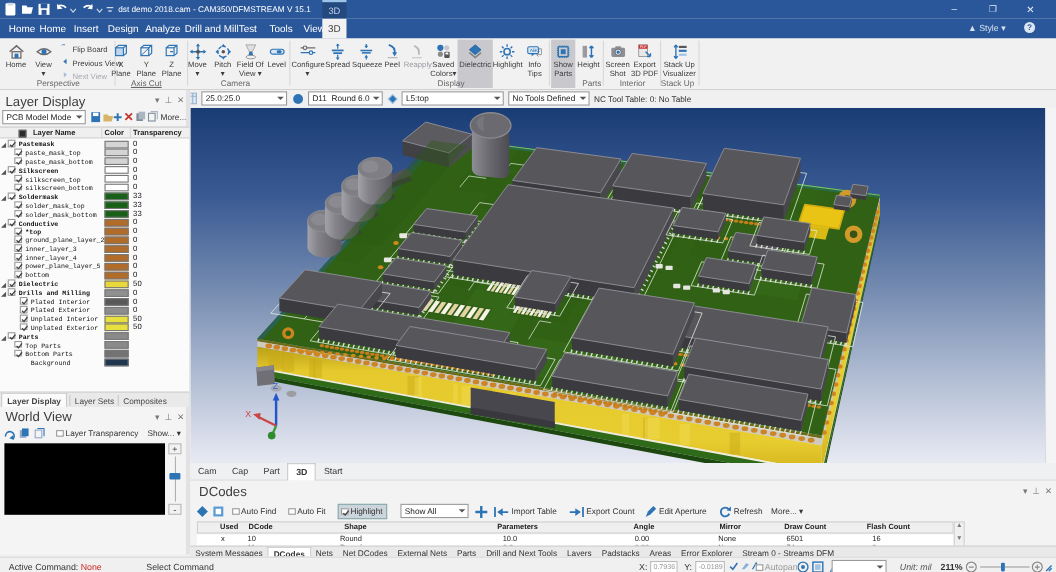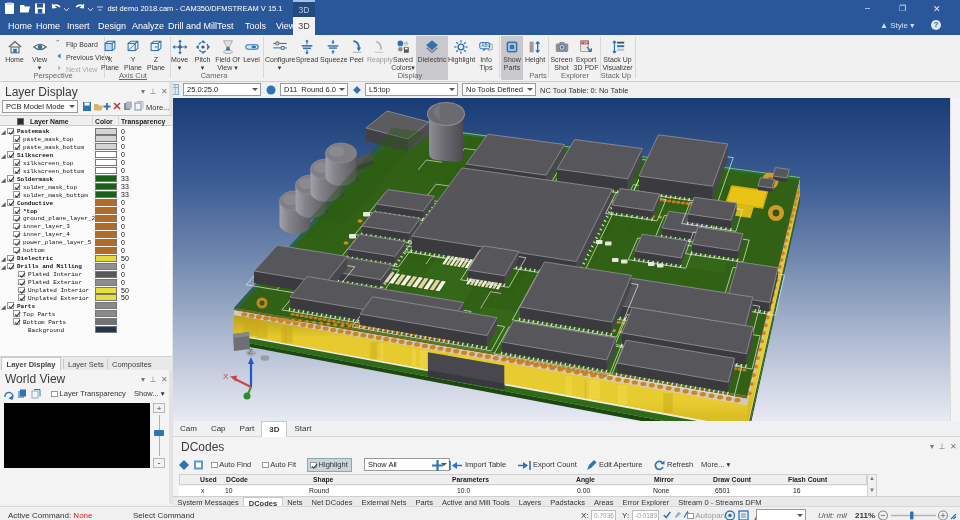--- a/index.html
+++ b/index.html
@@ -278,21 +278,21 @@
     <div class="rbtn" style="left:573px;top:1px;width:26px;height:44px;color:#3a3a3a;">
       <div style="height:20px;padding-top:3px;"><svg width="16" height="16" viewBox="0 0 18 18">
           <rect x="3" y="2" width="9" height="12" fill="#e8e8e8" stroke="#888" stroke-width="0.8"></rect>
           <rect x="3" y="2" width="9" height="4" fill="#c33"></rect>
           <text x="4" y="5.4" font-size="3.6" fill="#fff" font-family="Liberation Sans">PDF</text>
           <path d="M10 9 L15 14 M15 14 L15 10.5 M15 14 L11.5 14" stroke="#2e74b5" stroke-width="1.4" fill="none"></path>
         </svg></div>
       <div style="line-height:7.5px;font-size:7px;white-space:nowrap;">Export<br>3D PDF</div>
     </div>
     <div class="rsep" style="left:600px;"></div>
-    <div class="rlabel" style="left:540px;">Explorer</div>
+    <div class="rlabel" style="left:540px;">Interior</div>
     <div class="rbtn" style="left:602px;top:1px;width:31px;height:44px;color:#3a3a3a;">
       <div style="height:20px;padding-top:3px;"><svg width="16" height="16" viewBox="0 0 18 18">
           <path d="M5 2 L5 16 M5 2 L3.2 4.5 M5 2 L6.8 4.5 M5 16 L3.2 13.5 M5 16 L6.8 13.5" stroke="#2e74b5" stroke-width="1.4" fill="none"></path>
           <rect x="8" y="3" width="8" height="2.2" fill="#555"></rect>
           <rect x="8" y="7" width="8" height="2.2" fill="#2e74b5"></rect>
           <rect x="8" y="11" width="8" height="2.2" fill="#9ec3e6"></rect>
         </svg></div>
       <div style="line-height:7.5px;font-size:7px;white-space:nowrap;">Stack Up<br>Visualizer</div>
     </div>
     <div class="rsep" style="left:635px;"></div>
@@ -1693,21 +1693,21 @@
       <svg class="abs" style="left:0;top:2px;" width="26" height="11">
         <path d="M5 0 L10 5 L5 10 L0 5 Z" fill="#2e74b5"></path>
         <rect x="15" y="0.5" width="9" height="9" fill="#5b9bd5"></rect>
         <rect x="17" y="2.5" width="5" height="5" fill="#fff"></rect>
       </svg>
       <span class="abs" style="left:32px;top:2px;"><span class="check"></span> Auto Find</span>
       <span class="abs" style="left:83px;top:2px;"><span class="check"></span> Auto Fit</span>
       <span class="abs" style="left:128px;top:0px;background:#ccd4dc;border:1px solid #8aa;padding:1px 3px 2px 2px;"><span class="check" style="position:relative;"><svg width="7" height="7" style="position:absolute;left:0px;top:0px;">
             <path d="M1 3.5 L2.8 5.2 L6 1.2" stroke="#444" stroke-width="1.2" fill="none"></path>
           </svg></span> Highlight</span>
-      <div class="combo" style="left:185px;top:0px;width:86px;">Show All</div>
+      <div class="combo" style="left:185px;top:0px;width:62px;">Show All</div>
       <svg class="abs" style="left:253px;top:2px;" width="12" height="11">
         <path d="M5.5 0 v11 M0 5.5 h11" stroke="#2e74b5" stroke-width="2.2"></path>
       </svg>
       <svg class="abs" style="left:270px;top:2px;" width="14" height="11">
         <path d="M1 1 v9 M13 5.5 H4" stroke="#2e74b5" stroke-width="1.6"></path>
         <path d="M3 5.5 L8 2 V9 Z" fill="#2e74b5"></path>
       </svg>
       <span class="abs" style="left:286px;top:2px;">Import Table</span>
       <svg class="abs" style="left:338px;top:2px;" width="14" height="11">
         <path d="M13 1 v9 M1 5.5 H10" stroke="#2e74b5" stroke-width="1.6"></path>
@@ -1756,21 +1756,21 @@
       <span class="abs" style="left:614px;top:0.5px;">0</span>
     </div>
     <div class="abs" style="left:694px;top:37px;width:10px;height:26px;background:#f0f0f1;border:1px solid #d0d0d0;font-size:6px;color:#777;text-align:center;">▲<br><br>▼</div>
     <div class="abs" style="left:0px;top:59px;width:787px;height:10px;background:#e9e9ea;border-top:1px solid #cfcfcf;font-size:7.5px;color:#333;overflow:hidden;">
       <span style="float:left;padding:1px 4.5px;white-space:nowrap;">System Messages</span>
       <span style="float:left;padding:1px 4.5px;white-space:nowrap;background:#fff;border:1px solid #c9c9c9;border-bottom:none;font-weight:bold;">DCodes</span>
       <span style="float:left;padding:1px 4.5px;white-space:nowrap;">Nets</span>
       <span style="float:left;padding:1px 4.5px;white-space:nowrap;">Net DCodes</span>
       <span style="float:left;padding:1px 4.5px;white-space:nowrap;">External Nets</span>
       <span style="float:left;padding:1px 4.5px;white-space:nowrap;">Parts</span>
-      <span style="float:left;padding:1px 4.5px;white-space:nowrap;">Active and Mill Tools</span>
+      <span style="float:left;padding:1px 4.5px;white-space:nowrap;">Drill and Next Tools</span>
       <span style="float:left;padding:1px 4.5px;white-space:nowrap;">Layers</span>
       <span style="float:left;padding:1px 4.5px;white-space:nowrap;">Padstacks</span>
       <span style="float:left;padding:1px 4.5px;white-space:nowrap;">Areas</span>
       <span style="float:left;padding:1px 4.5px;white-space:nowrap;">Error Explorer</span>
       <span style="float:left;padding:1px 4.5px;white-space:nowrap;">Stream 0 - Streams DFM</span>
     </div>
   </div>
 <div class="abs" style="left:0;top:506px;width:960px;height:14px;background:#f0f0f1;border-top:1px solid #d8d8d8;font-size:8px;color:#333;">
     <span class="abs" style="left:8px;top:4px;">Active Command: <span style="color:#cc2222;">None</span></span>
     <span class="abs" style="left:133px;top:4px;text-align:center;">Select Command</span>

